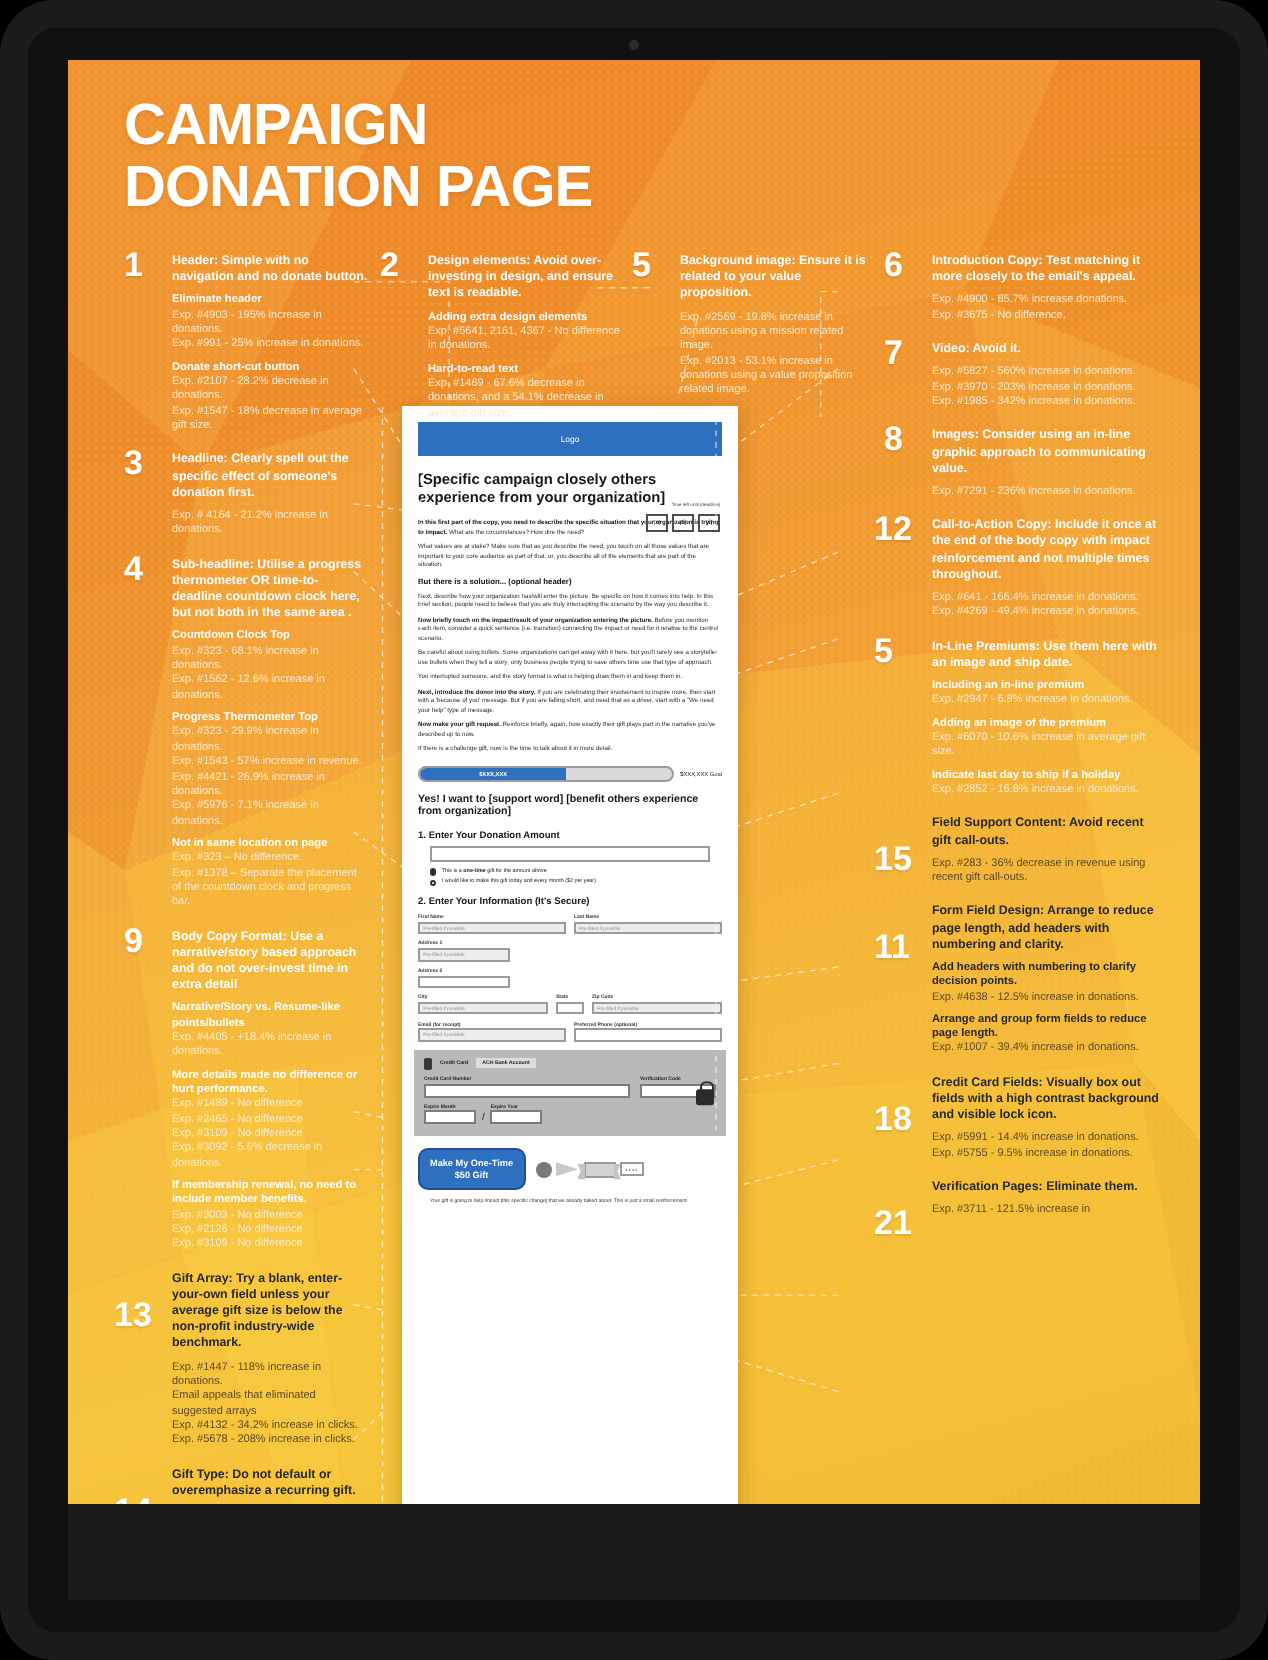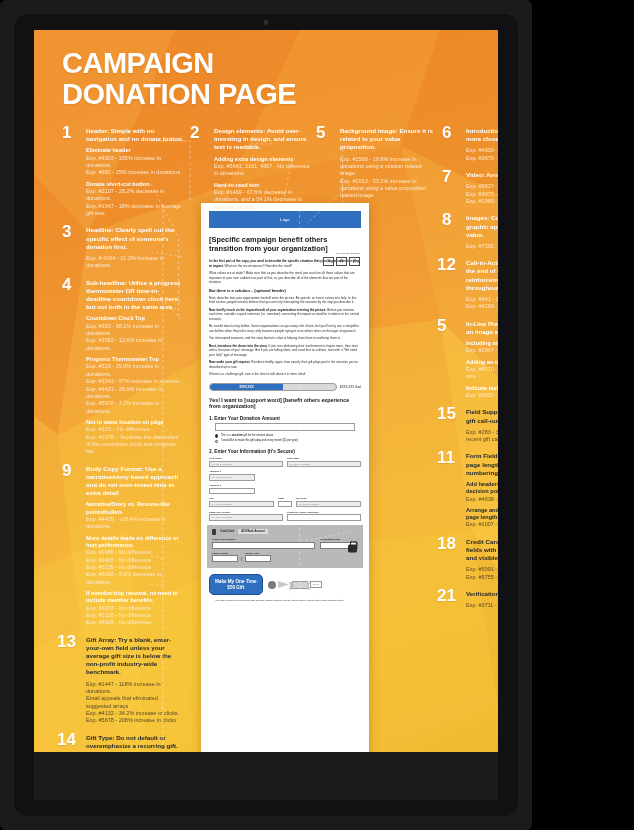--- a/index.html
+++ b/index.html
@@ -1,22 +1,22 @@
 <!DOCTYPE html>
 <html><head>
 <meta charset="utf-8">
 <style>
   * { box-sizing: border-box; margin:0; padding:0; }
   html,body { width:634px; height:830px; background:#000; font-family:"Liberation Sans", sans-serif; }
 
   
   #tablet {
-    position:relative; width:532px; height:830px;
+    position:relative; width:634px; height:830px;
     background:#1b1b1d;
-    border-radius:6px;
+    border-radius:27px;
     overflow:hidden;
   }
   #bezel {
     position:absolute; left:14px; top:14px; right:14px; bottom:14px;
     background:#111113; border-radius:14px; overflow:hidden;
   }
   #screen {
     position:absolute; left:20px; top:16px; right:20px; bottom:16px;
     overflow:hidden; background:#f29333;
   }
@@ -59,21 +59,21 @@
   .tip .body { margin-left:24px; }
   .tip h3 {
     color:#fff; font-size:6.2px; line-height:1.32; font-weight:bold;
     margin-bottom:4px;
   }
   .tip .sub { color:#fff; font-size:5.6px; font-weight:bold; line-height:1.3; margin-top:4px;}
   .tip p { color:#fde9cf; font-size:5.5px; line-height:1.34; }
   .tip.dark h3 { color:#26282b; }
   .tip.dark .sub { color:#26282b; }
   .tip.dark p { color:#5b4a26; }
-  .tip.dark .num { color:#fff; }
+  .tip.dark .num { color:#fff;margin-top:16px; }
 
   
   #mock {
     position:absolute; left:167px; top:173px; width:168px; height:560px;
     background:#ffffff; box-shadow:0 2px 10px rgba(120,60,0,.35);
   }
   #mock .logo {
     margin:8px 8px 0 8px; height:17px; background:#2f6fc0; color:#fff;
     font-size:4.2px; display:flex; align-items:center; justify-content:center;
   }
@@ -209,21 +209,21 @@
         </svg>
         <div id="dots"></div>
 
         <div id="title">
           <div>CAMPAIGN</div>
           <div>DONATION PAGE</div>
         </div>
 
         <div id="mock">
           <div class="logo">Logo</div>
-          <div class="hl">[Specific campaign benefit others transition from your organization]</div>
+          <div class="hl">[Specific campaign closely others experience from your organization]</div>
           <div class="timelbl">Time left until [deadline]</div>
           <div class="timebox">
             <div class="tb">[X]</div>
             <div class="tb">[X]</div>
             <div class="tb">[X]</div>
           </div>
 
           <div class="body">
             <p><b>In this first part of the copy, you need to describe the specific situation that your organization is trying to impact.</b><span> What are the circumstances? How dire the need?</span></p>
             <p>What values are at stake? Make sure that as you describe the need, you touch on all those values that are important to your core audience as part of that, or, you describe all of the elements that are part of the situation.</p>

